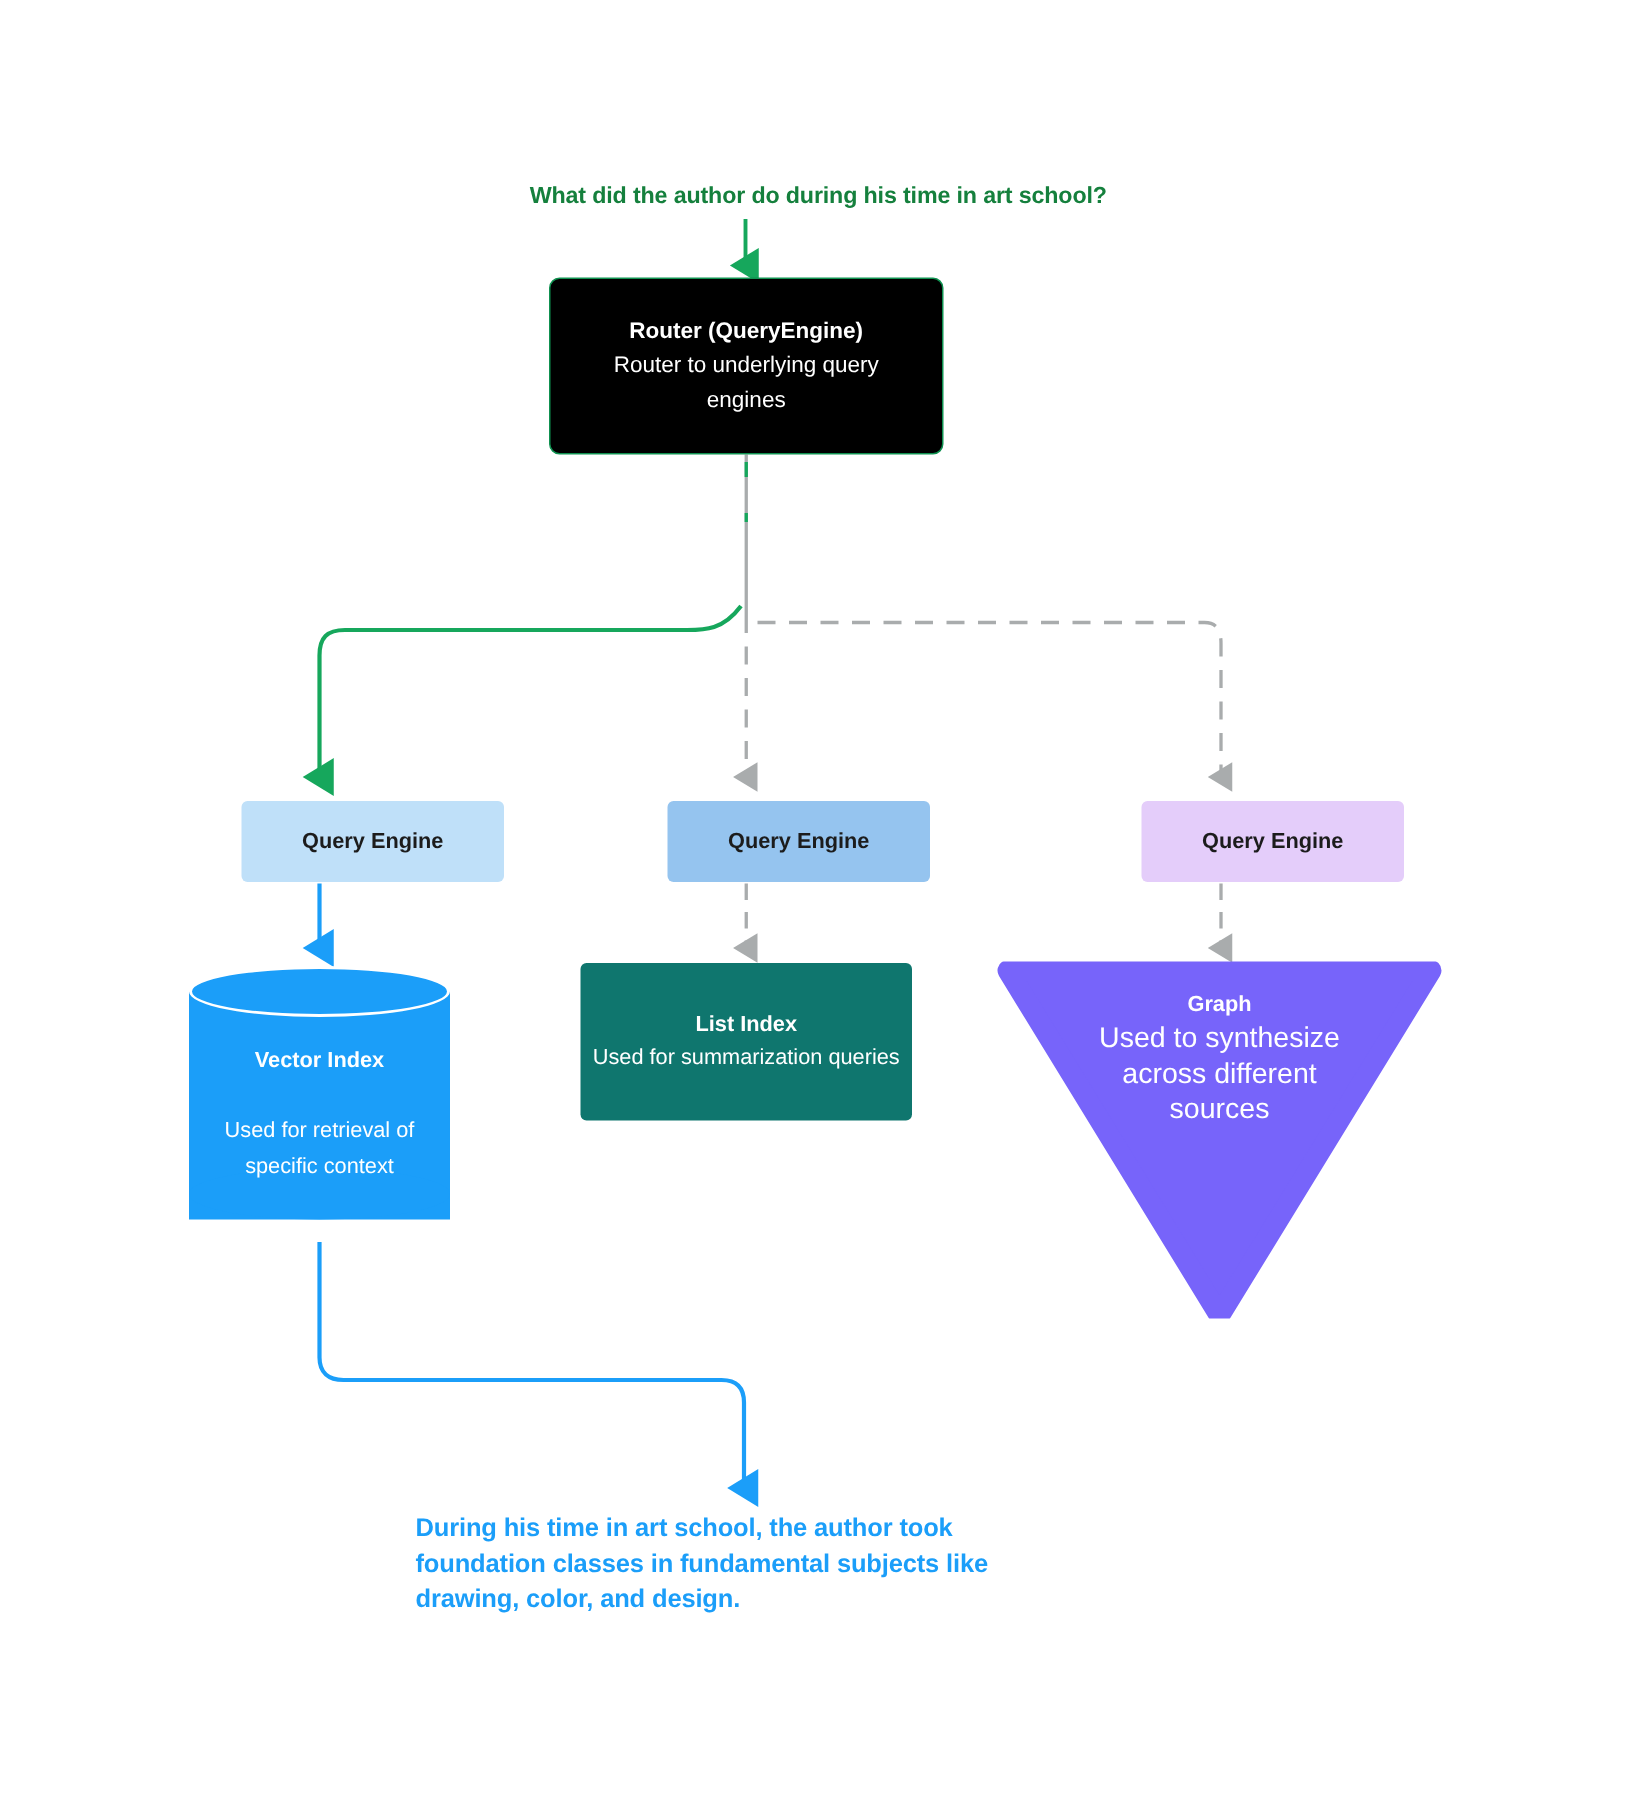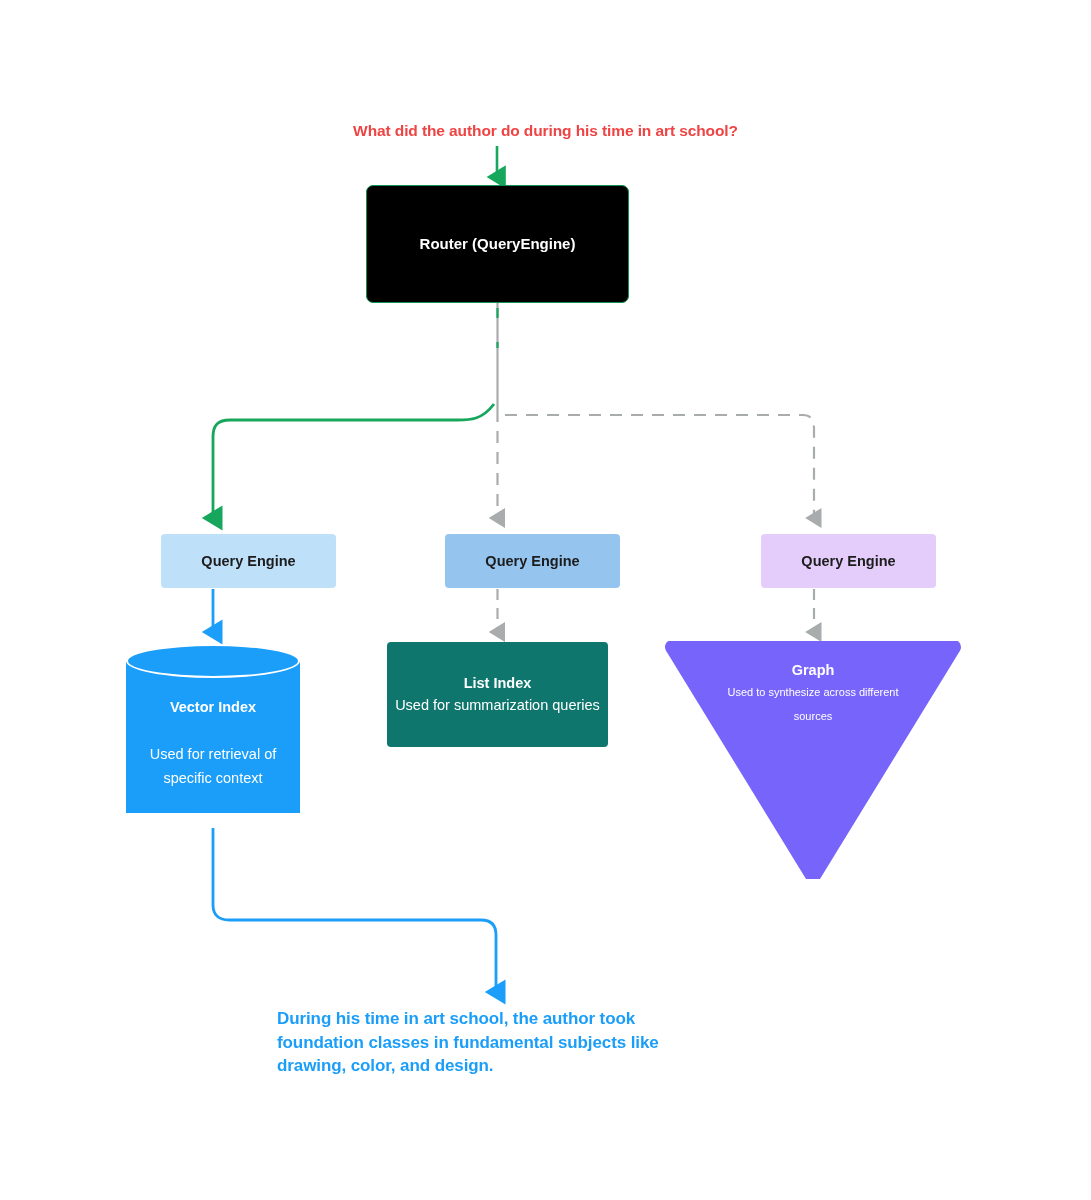--- a/index.html
+++ b/index.html
@@ -32,21 +32,21 @@
 
   
   .query-text {
     position: absolute;
     left: 0;
     top: 122px;
     width: 1091px;
     text-align: center;
     font-size: 15.5px;
     font-weight: bold;
-    color: #ef4444;
+    color: #15803d;
     letter-spacing: -0.1px;
   }
   .answer-text {
     position: absolute;
     left: 277px;
     top: 1007px;
     width: 432px;
     font-size: 17px;
     font-weight: bold;
     line-height: 23.5px;
@@ -194,21 +194,21 @@
     position: absolute;
     left: 0;
     top: 18px;
     width: 302px;
     text-align: center;
     color: #ffffff;
     z-index: 2;
   }
   .graph-title { font-size: 14.5px; font-weight: bold; line-height: 22px; }
   .graph-sub   {
-    font-size: 11px;
+    font-size: 19px;
     line-height: 23.5px;
     width: 175px;
     margin: 0 auto;
   }
 </style>
 </head>
 <body>
 
 <div id="canvas">
 
@@ -243,20 +243,21 @@
 
     <path d="M814,589 L814,632" stroke="#a9acad" stroke-width="2.2" fill="none" stroke-dasharray="11 8" marker-end="url(#arrow-gray)"></path>
 
     <path d="M213,828 L213,905 C213,915 219,920 229,920 L481,920 C491,920 496,925 496,935 L496,992" stroke="#1b9ef9" stroke-width="2.8" fill="none" marker-end="url(#arrow-blue)"></path>
   </svg>
 
   <div class="query-text">What did the author do during his time in art school?</div>
 
   <div class="router-node">
     <div class="router-title">Router (QueryEngine)</div>
+    <div class="router-sub">Router to underlying query engines</div>
   </div>
 
   <div class="qe-node" id="qe-left">
     <span>Query Engine</span>
   </div>
 
   <div class="qe-node" id="qe-middle">
     <span>Query Engine</span>
   </div>
 

